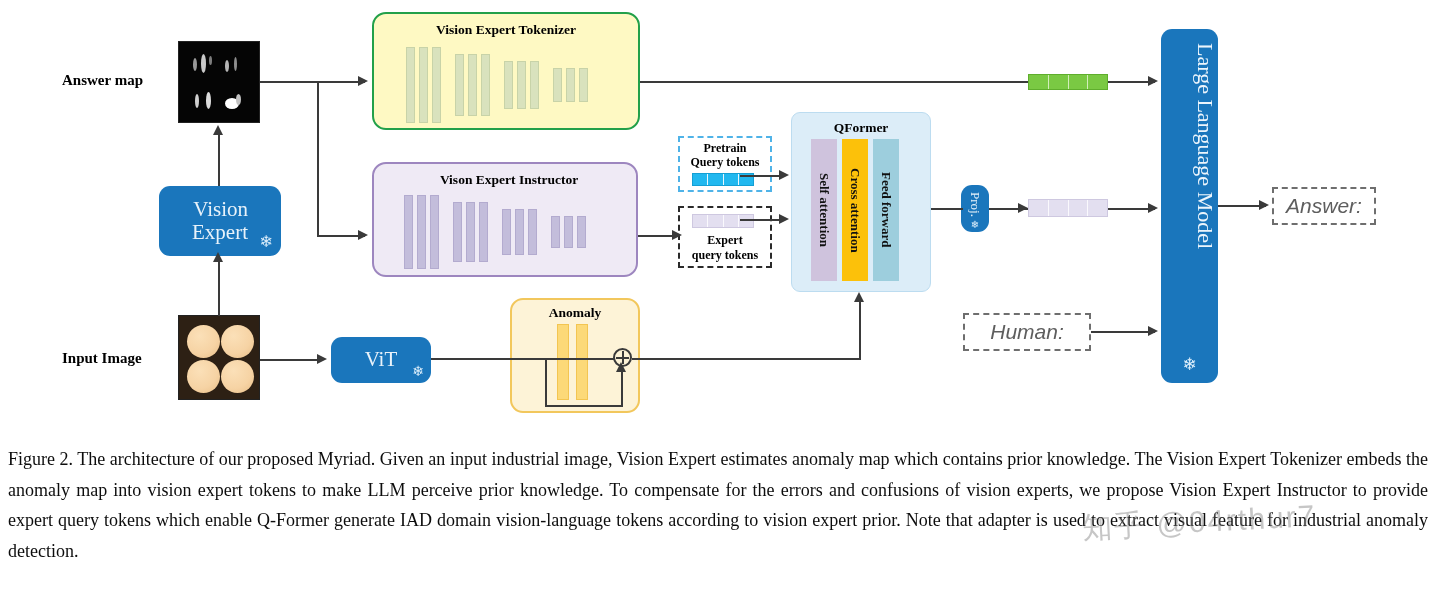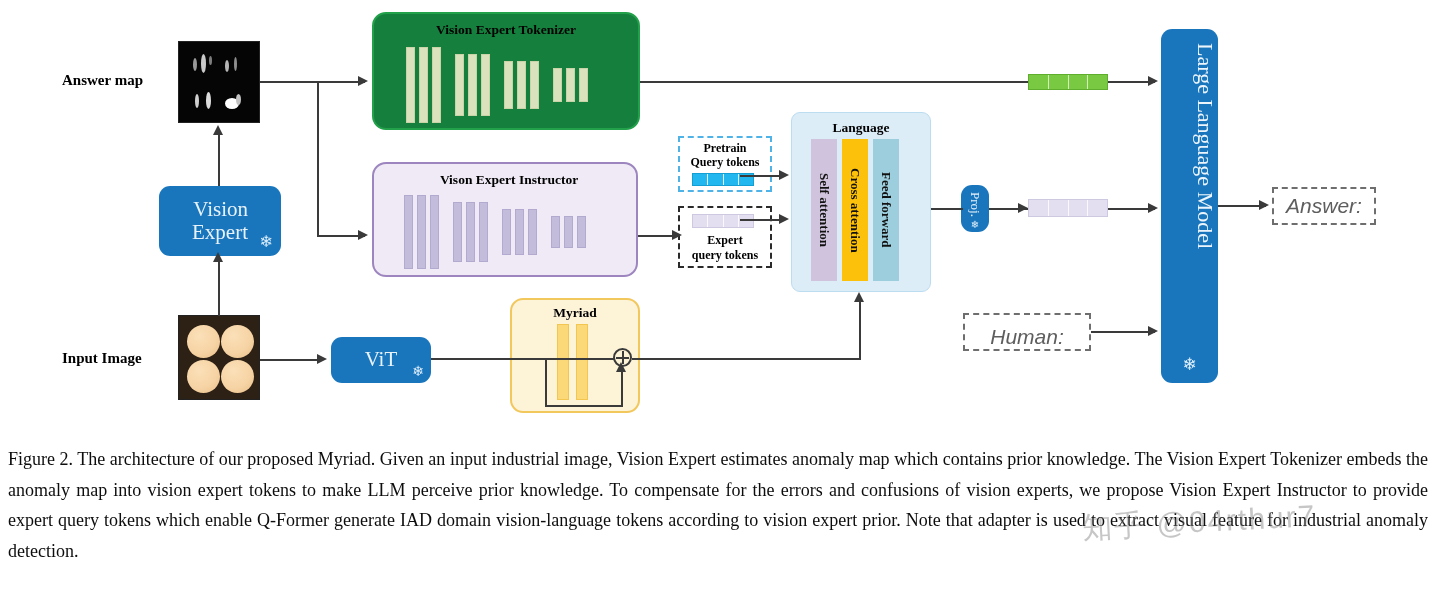--- a/index.html
+++ b/index.html
@@ -83,21 +83,21 @@
     width: 33px; height: 33px;
     border-radius: 50%;
     background: radial-gradient(circle at 38% 33%, #fbe0b8 0%, #f6d3a4 58%, #e8bd86 100%);
   }
 
   
   .cnn-box {
     border-radius: 14px;
     box-sizing: border-box;
   }
-  .cnn-green { background: #15803d; border: 2.5px solid #22a04a; }
+  .cnn-green { background: #fef9c3; border: 2.5px solid #22a04a; }
   .cnn-purple { background: #efeaf5; border: 2px solid #9d86bf; }
   .cnn-bars {
     position: absolute;
     left: 0; right: 0;
     display: flex;
     align-items: center;
   }
   .bargrp { display: flex; align-items: center; }
   .bar { box-sizing: border-box; }
   .bar-green { background: #d9e2bd; border: 1px solid #c8d3a8; }
@@ -339,21 +339,21 @@
       </div>
       <div class="bargrp" style="gap:4px;">
         <div class="bar bar-purple" style="width:9px; height:32px;"></div>
         <div class="bar bar-purple" style="width:9px; height:32px;"></div>
         <div class="bar bar-purple" style="width:9px; height:32px;"></div>
       </div>
     </div>
   </div>
 
   <div class="adapter-box" style="left:510px; top:298px; width:130px; height:115px;">
-    <div class="block-title" style="position:absolute; left:0; right:0; top:5px;">Myriad</div>
+    <div class="block-title" style="position:absolute; left:0; right:0; top:5px;">Anomaly</div>
     <div class="adapter-bar" style="left:45px; top:24px; width:12px; height:76px;"></div>
     <div class="adapter-bar" style="left:64px; top:24px; width:12px; height:76px;"></div>
   </div>
 
   <div class="ln v-ln" style="left:545px; top:358px; height:49px;"></div>
   <div class="ln h-ln" style="left:545px; top:405px; width:78px;"></div>
   <div class="ln v-ln" style="left:621px; top:370px; height:37px;"></div>
   <div class="arrowhead up" style="left:616px; top:362px;"></div>
   <div class="plus-node" style="left:613px; top:348px;"></div>
 
@@ -373,21 +373,21 @@
       <div class="cell" style="flex:1;"></div>
         <div class="cell" style="flex:1;"></div>
       <div class="cell" style="flex:1;"></div>
         <div class="cell" style="flex:1;"></div>
     </div>
     <div class="block-title" style="position:absolute; left:0; right:0; top:25px; font-size:12px;">Expert</div>
     <div class="block-title" style="position:absolute; left:0; right:0; top:40px; font-size:12px;">query tokens</div>
   </div>
 
   <div class="qformer" style="left:791px; top:112px; width:140px; height:180px;">
-    <div class="block-title" style="position:absolute; left:0; right:0; top:7px;">Language</div>
+    <div class="block-title" style="position:absolute; left:0; right:0; top:7px;">QFormer</div>
     <div class="qcol qc-self" style="left:19px; top:26px; width:26px; height:142px;">
       <span>Self attention</span>
     </div>
     <div class="qcol qc-cross" style="left:50px; top:26px; width:26px; height:142px;">
       <span>Cross attention</span>
     </div>
     <div class="qcol qc-ff" style="left:81px; top:26px; width:26px; height:142px;">
       <span>Feed forward</span>
     </div>
   </div>
@@ -403,21 +403,21 @@
     <div class="cell" style="flex:1;"></div>
       <div class="cell" style="flex:1;"></div>
   </div>
   <div class="tokbar tok-lav" style="left:1028px; top:199px; width:80px; height:18px;">
     <div class="cell" style="flex:1;"></div>
       <div class="cell" style="flex:1;"></div>
     <div class="cell" style="flex:1;"></div>
       <div class="cell" style="flex:1;"></div>
   </div>
 
-  <div class="ghost-box" style="left:963px; top:313px; width:128px; height:38px;align-items:flex-end;">
+  <div class="ghost-box" style="left:963px; top:313px; width:128px; height:38px;">
     <span>Human:</span>
   </div>
 
   <div class="llm-box" style="left:1161px; top:29px; width:57px; height:354px;">
     <div class="vtxt">Large Language Model</div>
     <div class="snow" style="left:50%; transform:translateX(-50%); bottom:10px; font-size:17px;">❄</div>
   </div>
 
   <div class="ghost-box" style="left:1272px; top:187px; width:104px; height:38px;">
     <span>Answer:</span>

